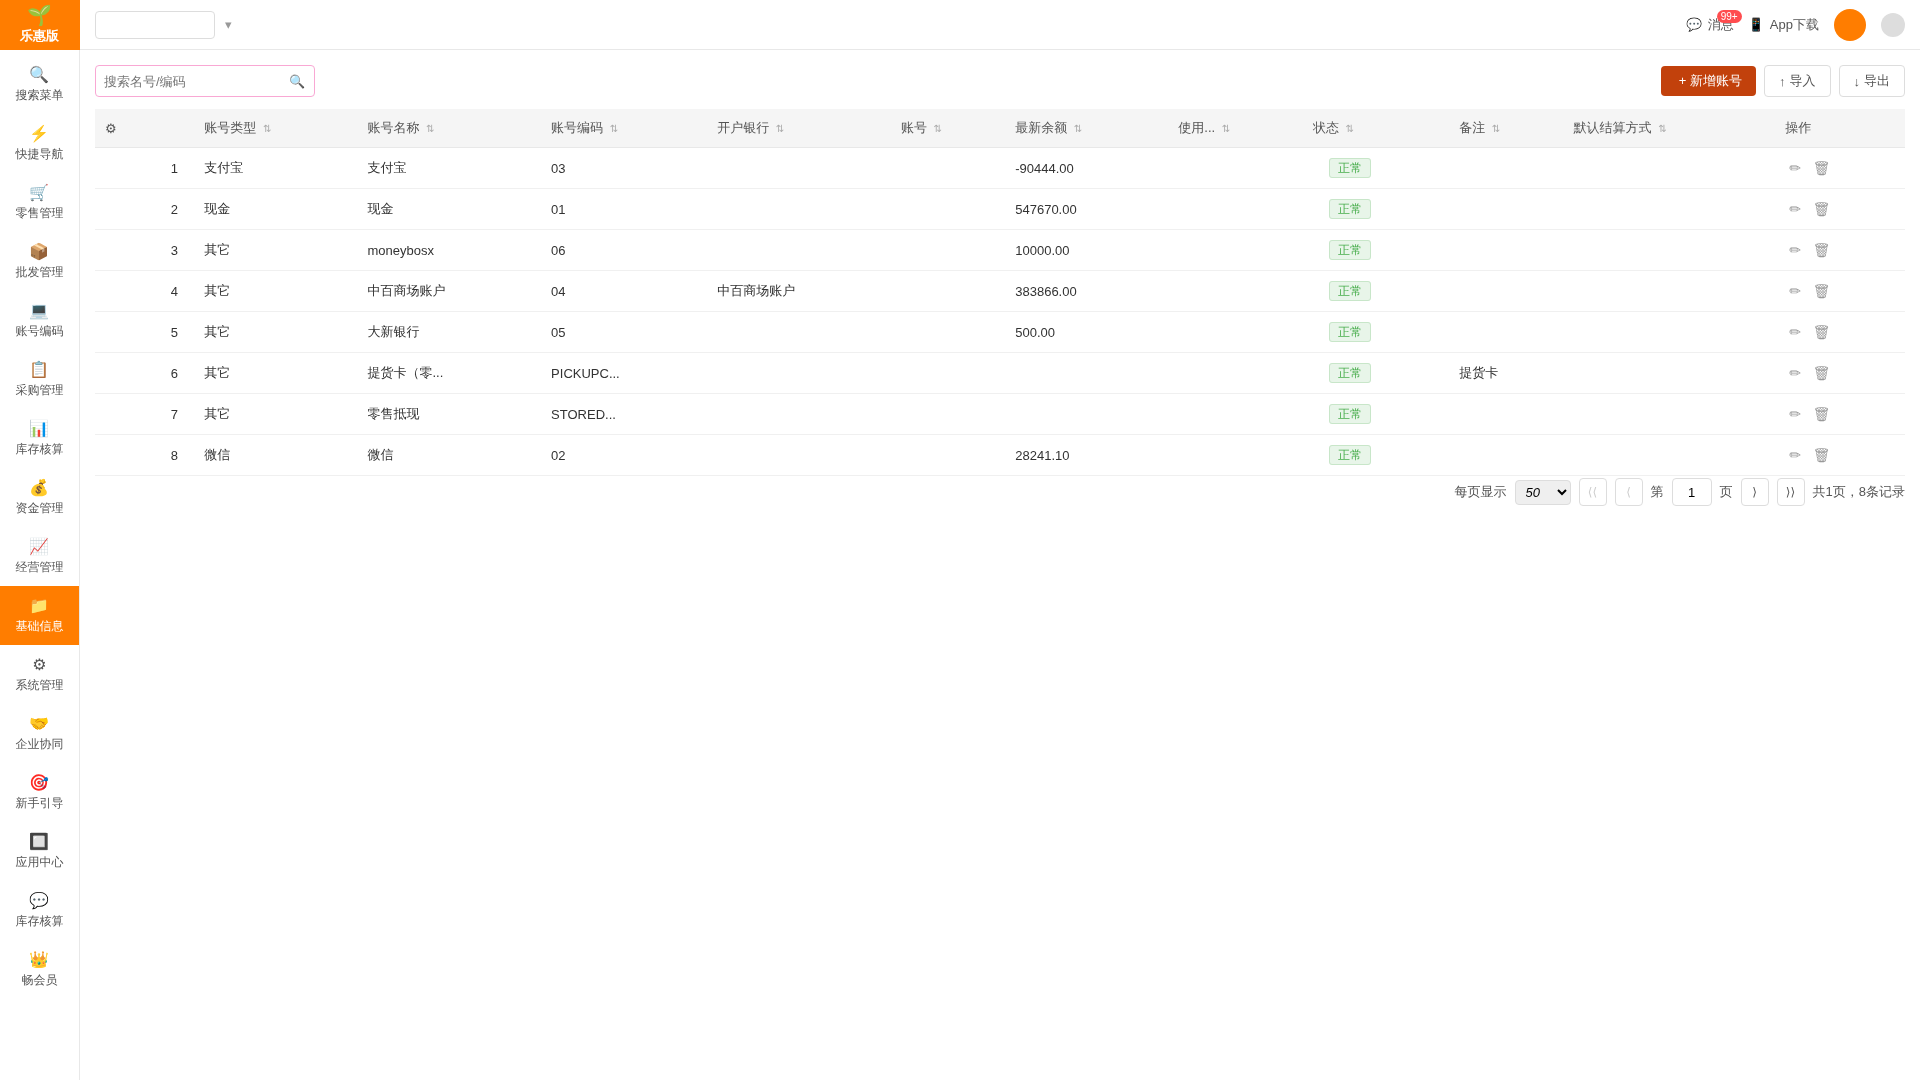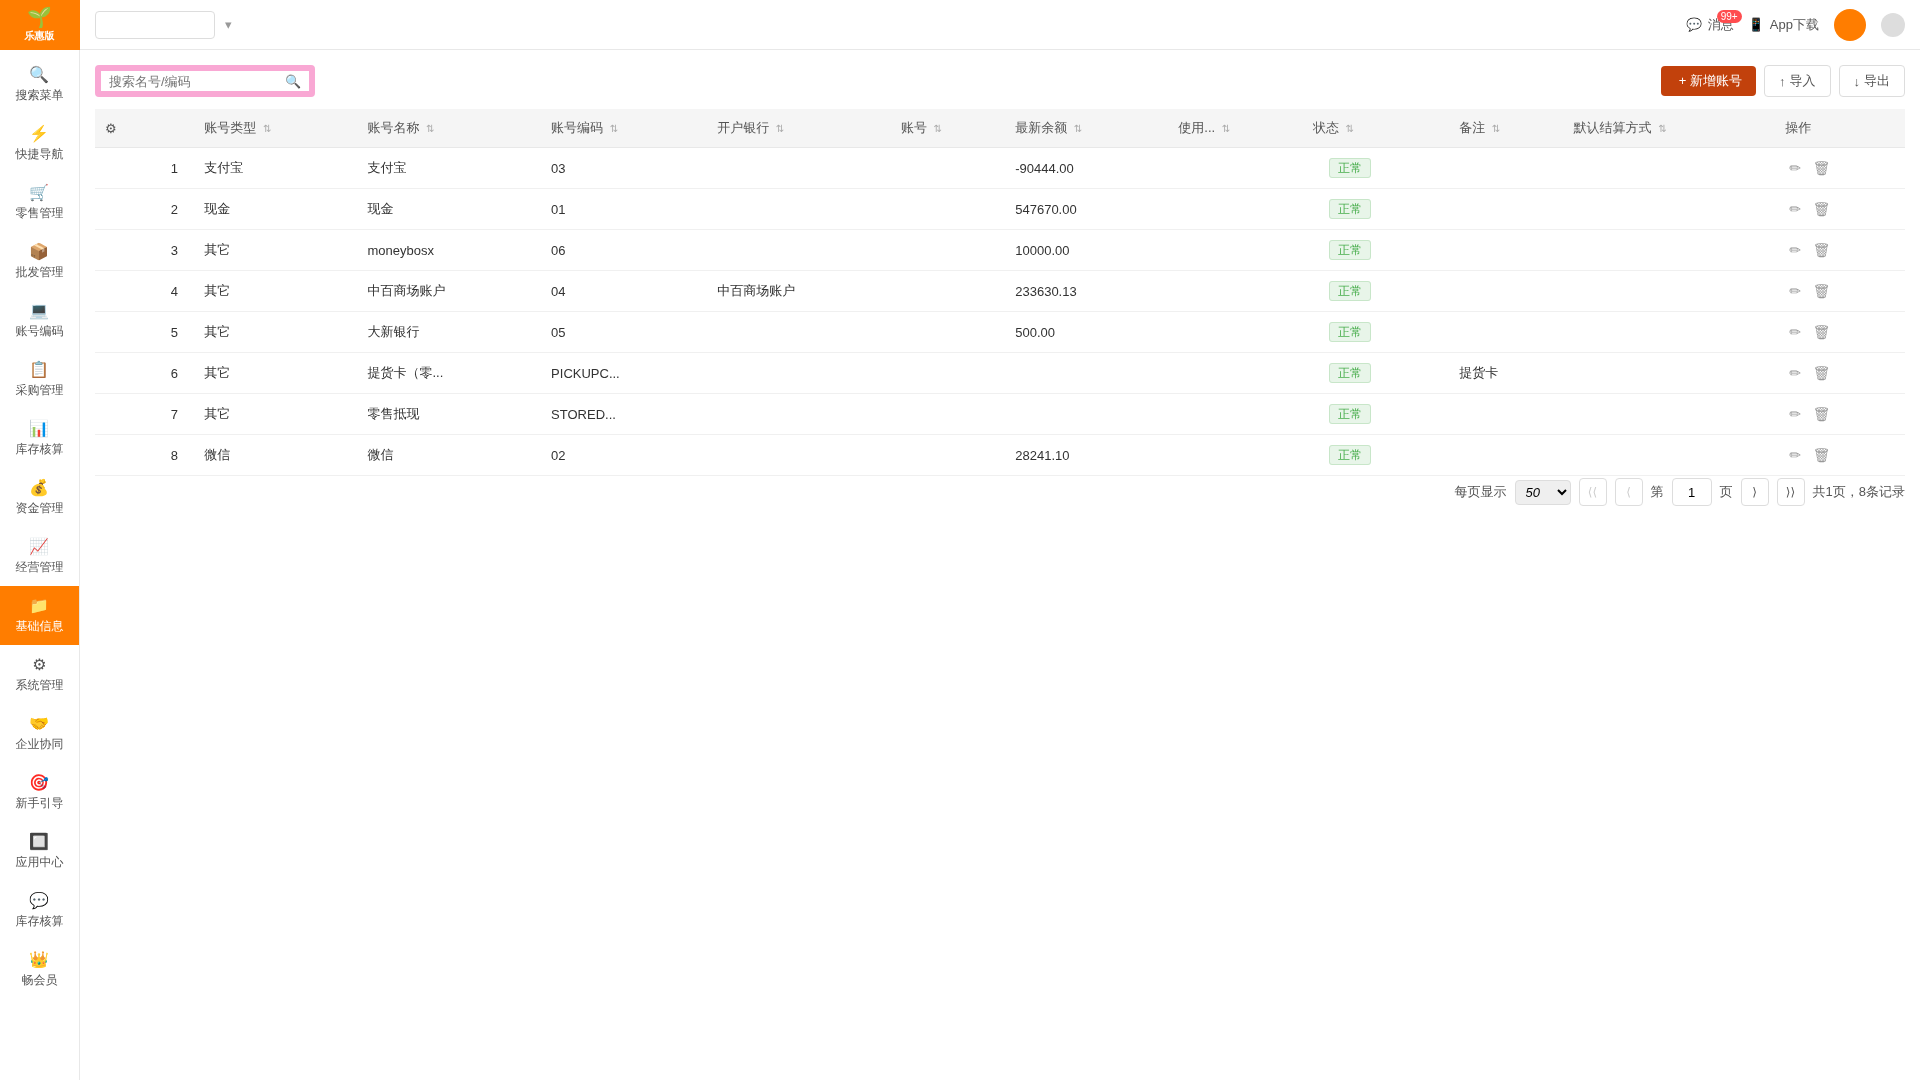--- a/index.html
+++ b/index.html
@@ -26,21 +26,21 @@
       color: white;
       font-size: 11px;
       font-weight: bold;
       flex-direction: column;
     }
     .sidebar-logo-icon {
       font-size: 20px;
       line-height: 1;
     }
     .sidebar-logo-text {
-      font-size: 10px;
+      font-size: 13px;
       margin-top: 2px;
     }
     .sidebar-nav {
       width: 100%;
       flex: 1;
       overflow-y: auto;
       display: flex;
       flex-direction: column;
       align-items: center;
       padding-top: 5px;
@@ -183,21 +183,21 @@
     
     .toolbar {
       display: flex;
       align-items: center;
       justify-content: space-between;
       margin-bottom: 12px;
     }
     .search-box {
       display: flex;
       align-items: center;
-      border: 6px solid #f9a8d4;
+      border: 1px solid #f9a8d4;
       border-radius: 4px;
       padding: 0 8px;
       height: 32px;
       width: 220px;
     }
     .search-box input {
       border: none;
       outline: none;
       font-size: 13px;
       flex: 1;
@@ -520,21 +520,21 @@
     </td>
   </tr>
           <tr>
     <td class="settings-icon-cell"></td>
     <td class="row-num">4</td>
     <td>其它</td>
     <td>中百商场账户</td>
     <td>04</td>
     <td>中百商场账户</td>
     <td></td>
-    <td>233630.13</td>
+    <td>383866.00</td>
     <td></td>
     <td><span class="status-badge">正常</span></td>
     <td></td>
     <td></td>
     <td>
       <button class="action-btn" title="编辑">✏</button>
       <button class="action-btn" title="删除">🗑</button>
     </td>
   </tr>
           <tr>

